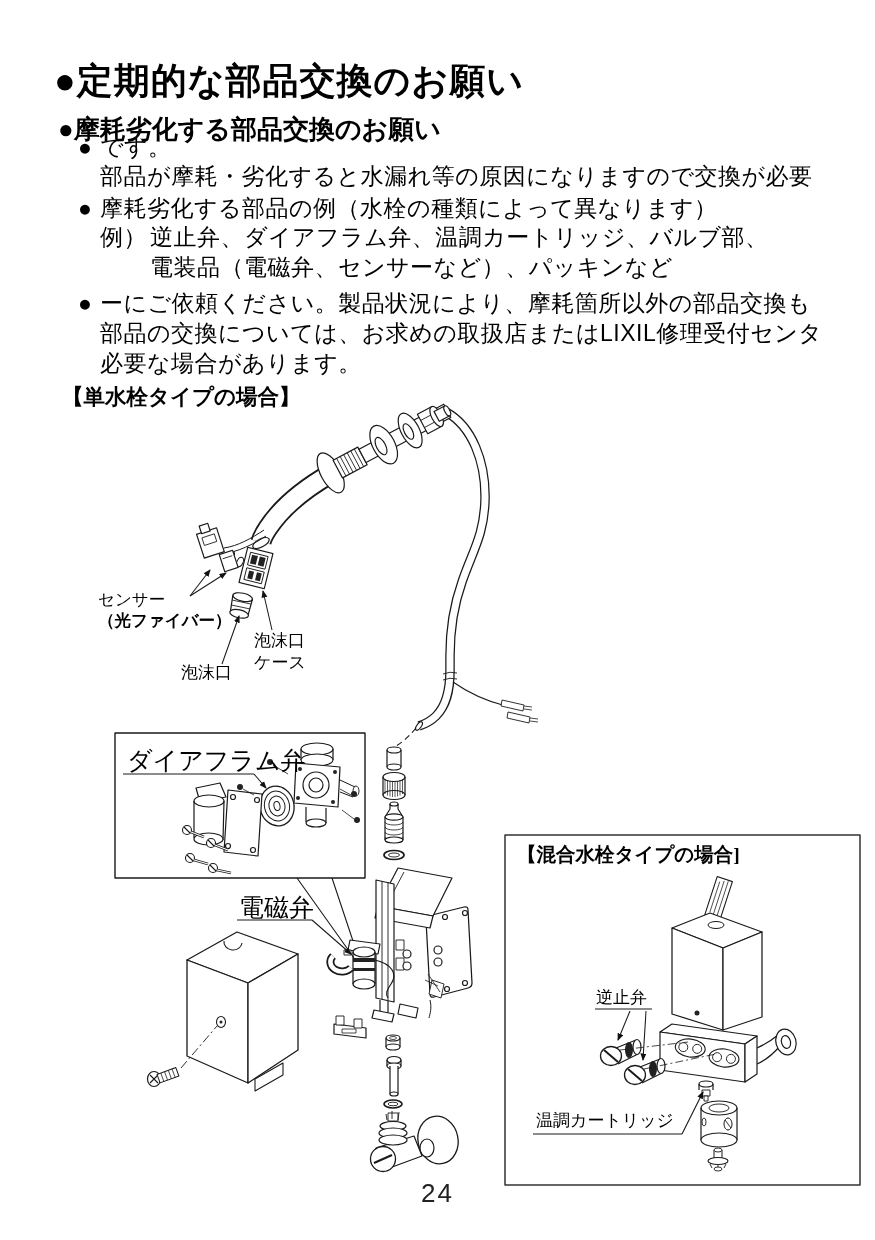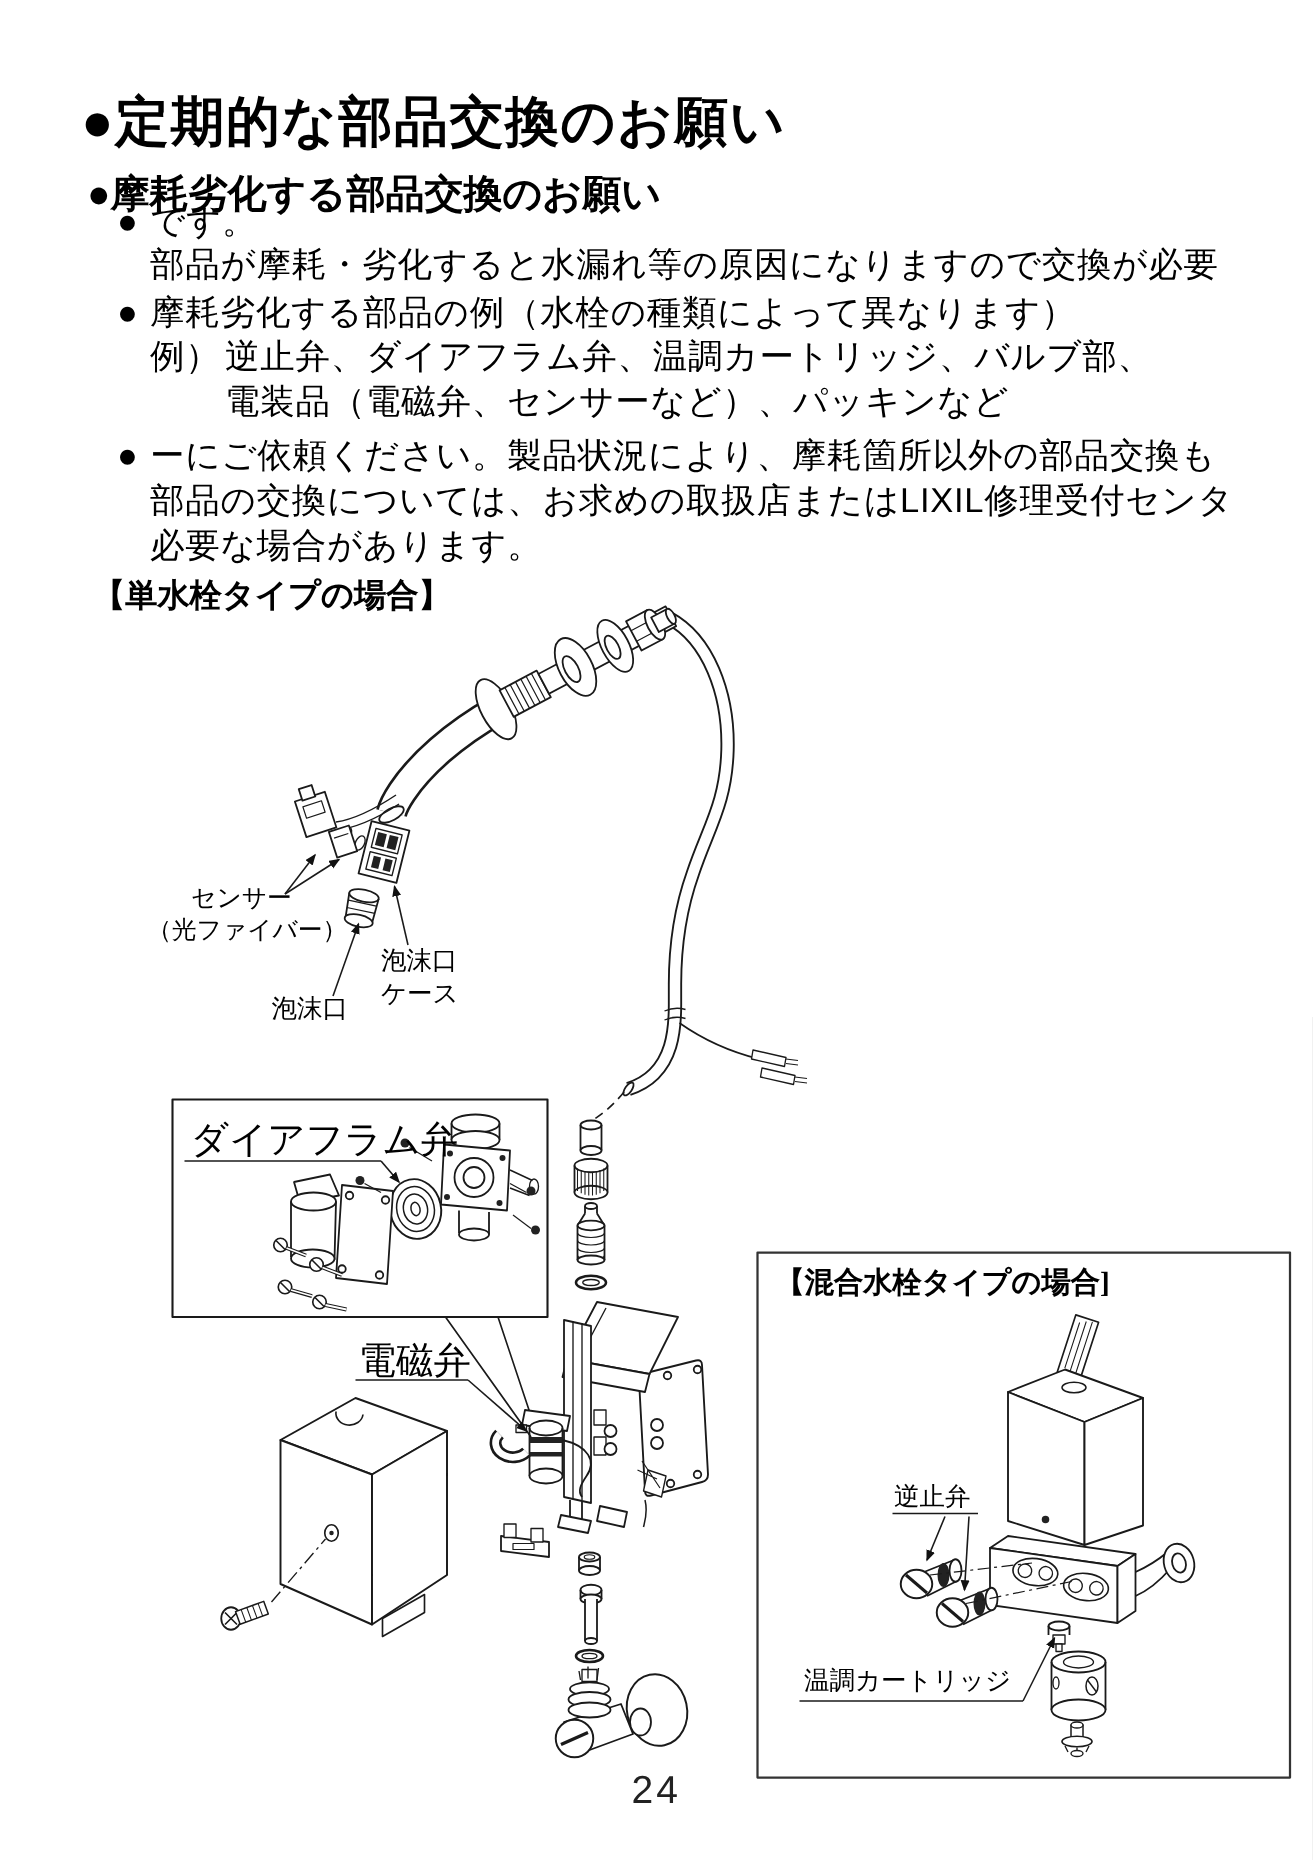--- a/index.html
+++ b/index.html
@@ -12,21 +12,21 @@
   .title{left:54px;top:33px;font-size:36px;font-weight:bold;letter-spacing:1px;}
   .subtitle{left:58px;top:90px;font-size:26px;font-weight:bold;}
   .body-block{font-size:23px;line-height:29px;letter-spacing:.5px;}
   .bullet{display:flex;}
   .bullet .mark{flex:0 0 22px;}
   .lines span{display:block;}
   .example{display:flex;}
   .example .ex-head{flex:0 0 50px;}
   .section-label{left:62px;top:382px;font-size:21.5px;font-weight:bold;}
   .dlabel{font-size:17px;line-height:22px;white-space:nowrap;}
-  .dlabel.center{text-align:center;}
+  .dlabel.center{}
   .dlabel.big{font-size:25px;}
   .boxtitle{font-size:19.5px;font-weight:bold;white-space:nowrap;}
   .pagenum{left:0;right:0;top:1178px;text-align:center;font-size:26px;letter-spacing:2px;color:#222;}
   svg.art{position:absolute;left:0;top:0;}
 </style>
 </head>
 <body>
 
 <div class="page">
 
@@ -407,21 +407,21 @@
       <span>ーにご依頼ください。製品状況により、摩耗箇所以外の部品交換も</span>
       <span>部品の交換については、お求めの取扱店またはLIXIL修理受付センタ</span>
       <span>必要な場合があります。</span>
     </span>
   </div>
 
   <div class="abs section-label">【単水栓タイプの場合】</div>
 
   <div class="abs dlabel center" style="left:98px;top:589px;width:126px;font-size:16.5px;line-height:21px;">
     <span style="display:block;">センサー</span>
-    <span style="display:block;">（光ファイバー）</span>
+    <span style="display:block;font-weight:bold;">（光ファイバー）</span>
   </div>
 
   <div class="abs dlabel" style="left:254px;top:630px;">
     <span style="display:block;">泡沫口</span>
     <span style="display:block;">ケース</span>
   </div>
 
   <div class="abs dlabel" style="left:181px;top:662px;">泡沫口</div>
 
   <div class="abs dlabel big" style="left:127px;top:749px;">ダイアフラム弁</div>

